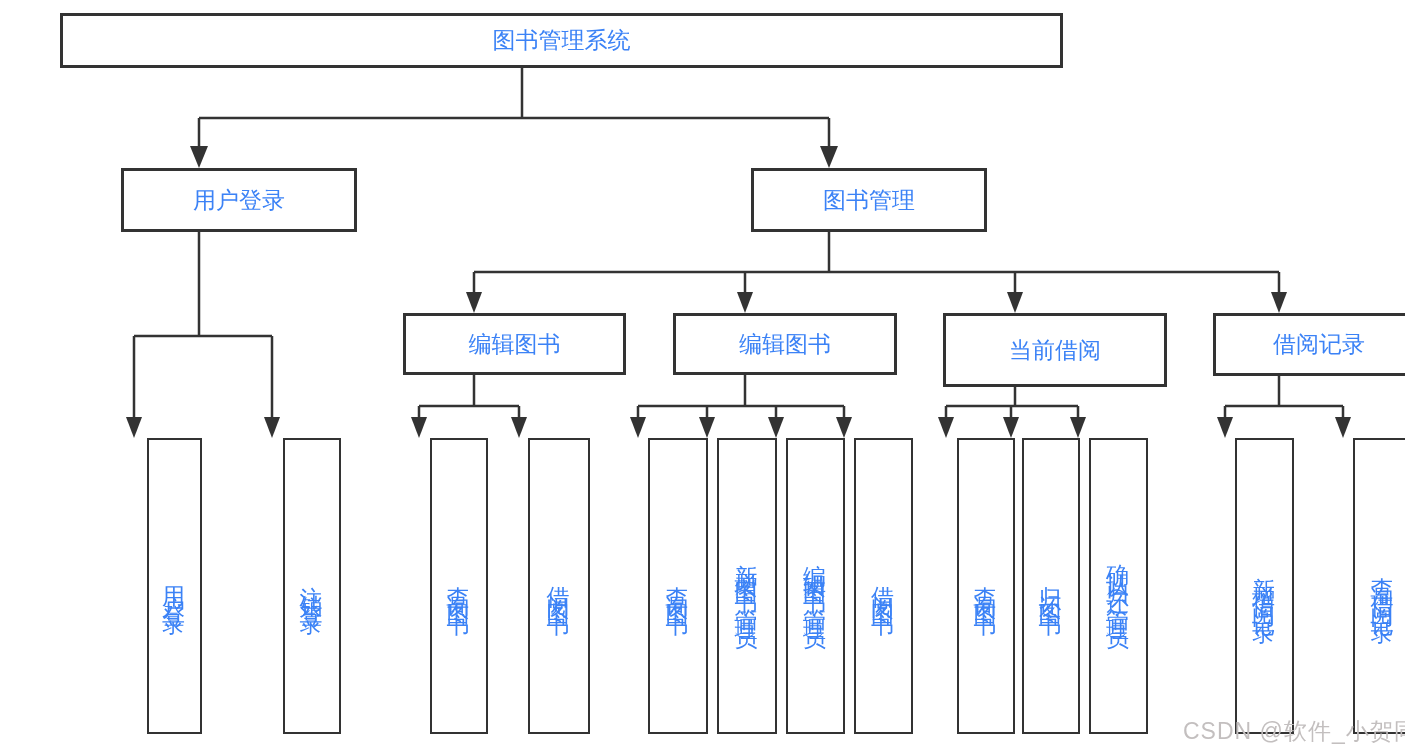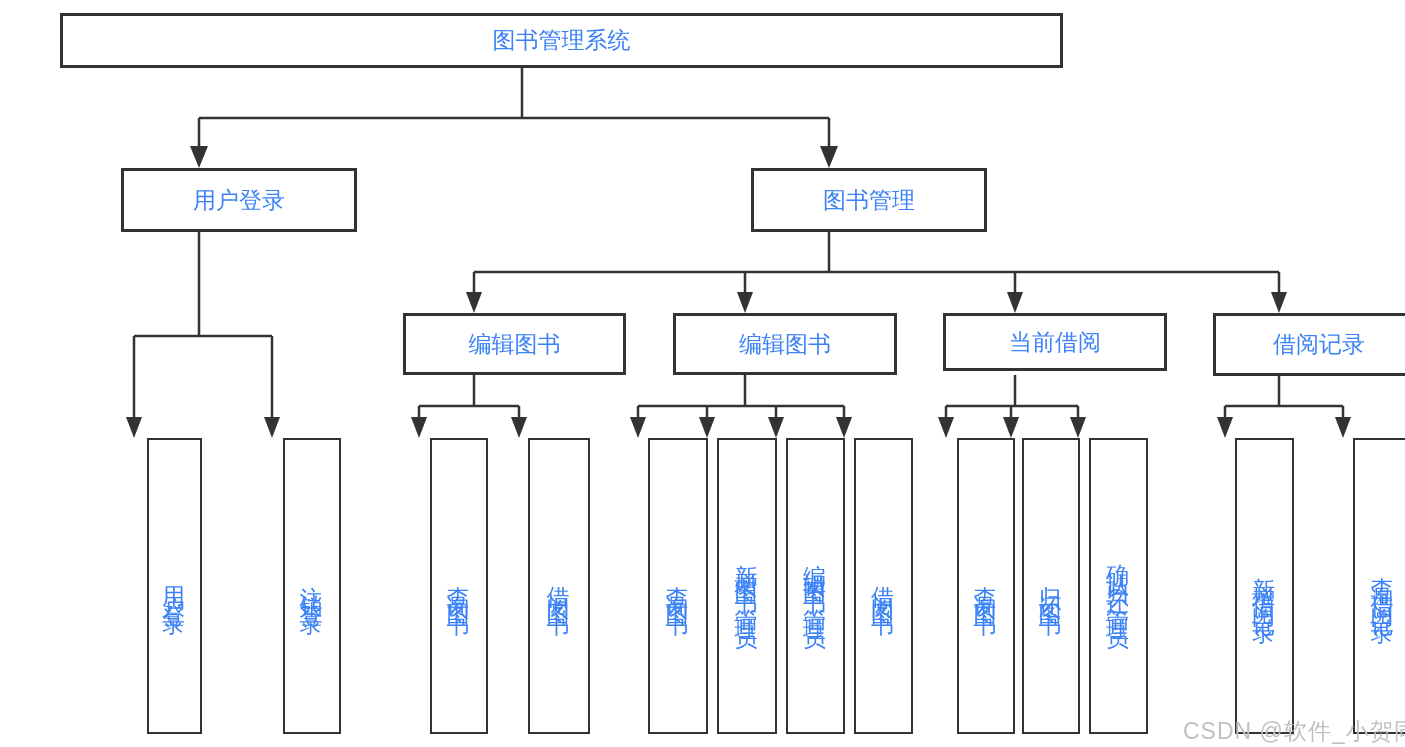--- a/index.html
+++ b/index.html
@@ -39,21 +39,21 @@
     white-space: nowrap;
   }
   
   .n-root      { left: 20px;   top: 13px;  width: 1003px; height: 55px; }
   
   .n-login     { left: 81px;   top: 168px; width: 236px; height: 64px; }
   .n-mgmt      { left: 711px;  top: 168px; width: 236px; height: 64px; }
   
   .n-recommend { left: 363px;  top: 313px; width: 223px; height: 62px; }
   .n-borrow    { left: 633px;  top: 313px; width: 224px; height: 62px; }
-  .n-current   { left: 903px;  top: 313px; width: 224px; height: 58px; }
+  .n-current   { left: 903px;  top: 313px; width: 224px; height: 74px; }
   .n-records   { left: 1173px; top: 313px; width: 212px; height: 63px; }
   
   .leaf        { top: 438px; height: 296px; }
   .lf-login-0  { left: 107px;  width: 55px; }
   .lf-login-1  { left: 243px;  width: 58px; }
   .lf-rec-0    { left: 390px;  width: 58px; }
   .lf-rec-1    { left: 488px;  width: 62px; }
   .lf-bor-0    { left: 608px;  width: 60px; }
   .lf-bor-1    { left: 677px;  width: 60px; }
   .lf-bor-2    { left: 746px;  width: 59px; }

